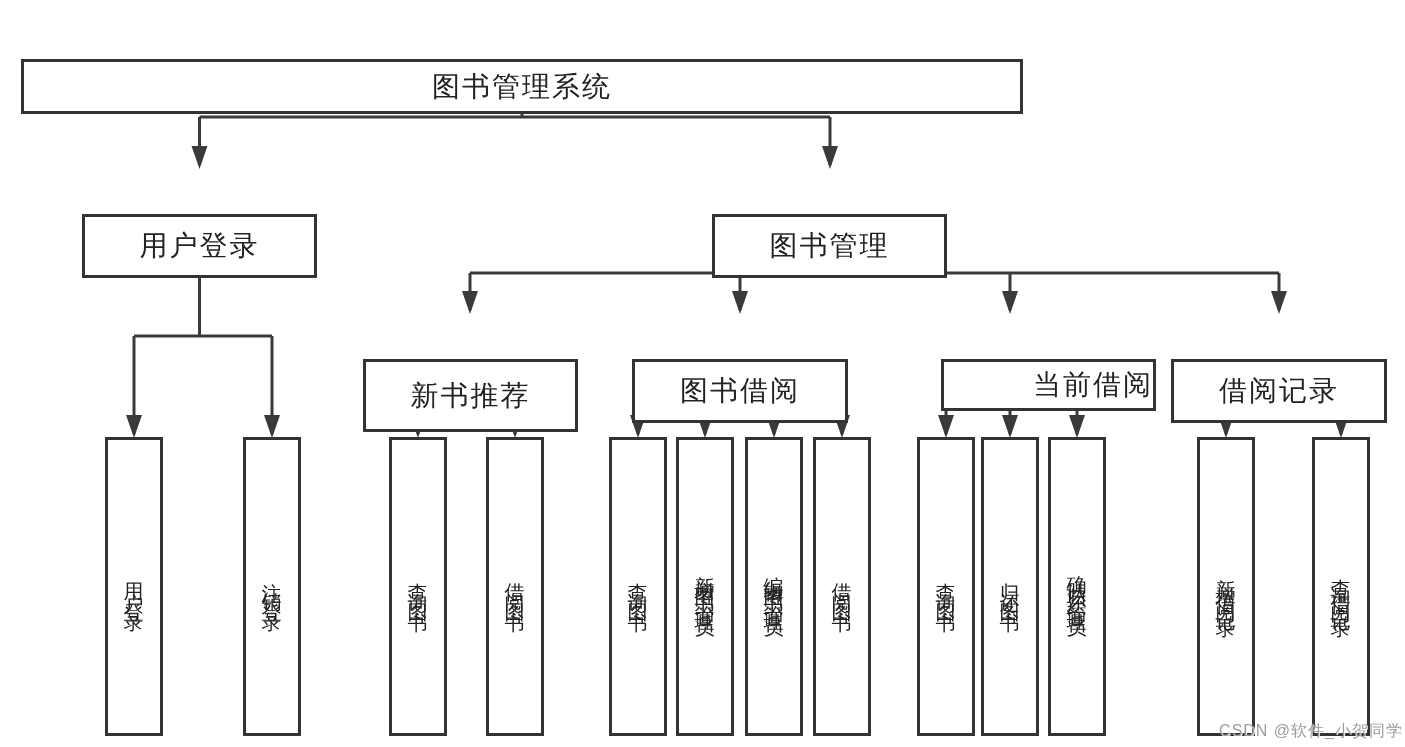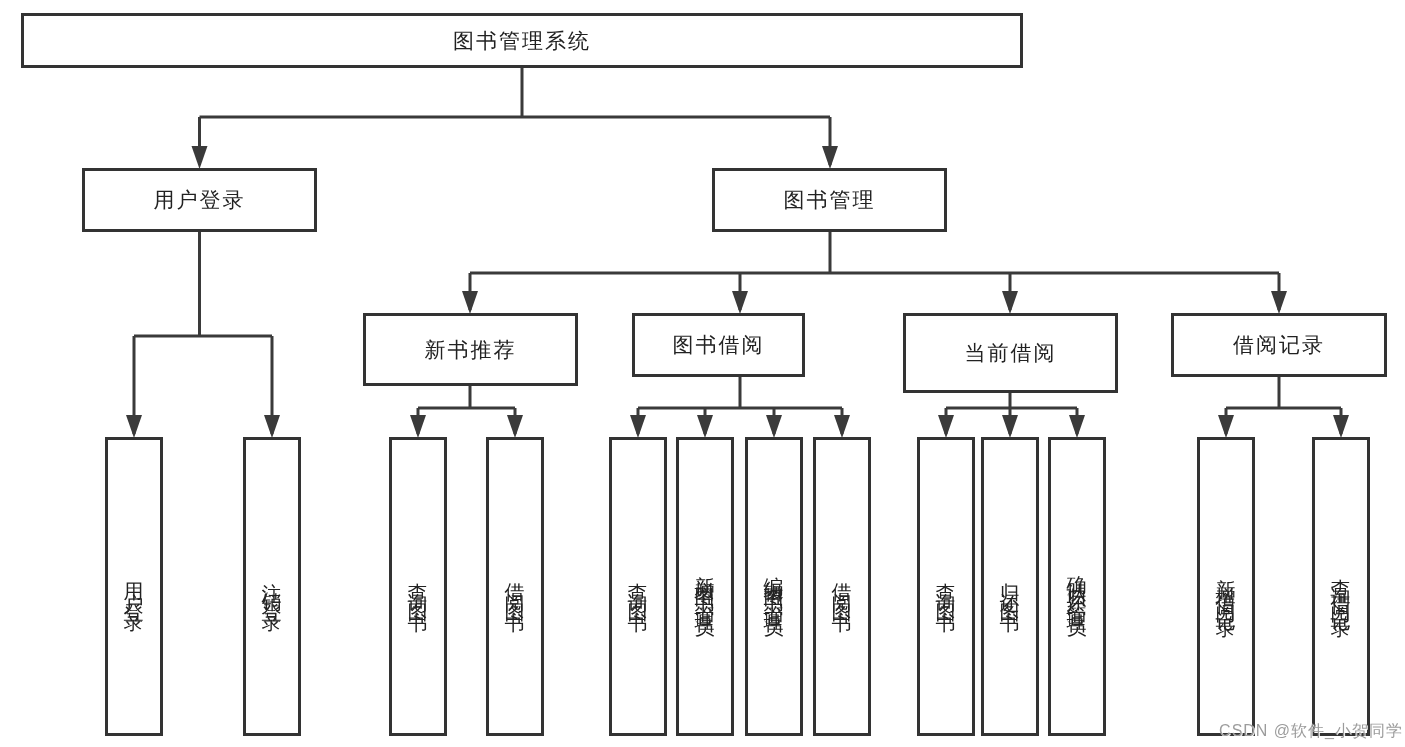--- a/index.html
+++ b/index.html
@@ -37,23 +37,24 @@
   .box {
     position: absolute;
     background: var(--bg);
     border: 3px solid var(--border);
     display: flex;
     align-items: center;
     justify-content: center;
     text-align: center;
   }
   .h-box {
-    font-size: 21px;
+    font-size: 28px;
     letter-spacing: 2px;
     white-space: nowrap;
+    margin-top: 46px;
   }
   .v-box {
     writing-mode: vertical-rl;
     font-size: 20px;
     letter-spacing: 10px;
     line-height: 1;
   }
   .v-box span { display: block; }
   .watermark {
     position: absolute;
@@ -128,24 +129,24 @@
   <div class="box h-box" style="left:82px; top:168px; width:235px; height:64px;">
     <span>用户登录</span>
   </div>
   <div class="box h-box" style="left:712px; top:168px; width:235px; height:64px;align-items:center;">
     <span>图书管理</span>
   </div>
 
   <div class="box h-box" style="left:363px; top:313px; width:215px; height:73px;">
     <span>新书推荐</span>
   </div>
-  <div class="box h-box" style="left:632px; top:313px; width:173px; height:64px;">
+  <div class="box h-box" style="left:632px; top:313px; width:216px; height:64px;">
     <span>图书借阅</span>
   </div>
-  <div class="box h-box" style="left:903px; top:313px; width:215px; height:80px;">
+  <div class="box h-box" style="left:941px; top:313px; width:215px; height:52px;justify-content:flex-end;">
     <span>当前借阅</span>
   </div>
   <div class="box h-box" style="left:1171px; top:313px; width:216px; height:64px;">
     <span>借阅记录</span>
   </div>
 
   <div class="box v-box" style="left:105px; top:437px; width:58px; height:299px;">
     <span>用户登录</span>
   </div>
   <div class="box v-box" style="left:243px; top:437px; width:58px; height:299px;">

